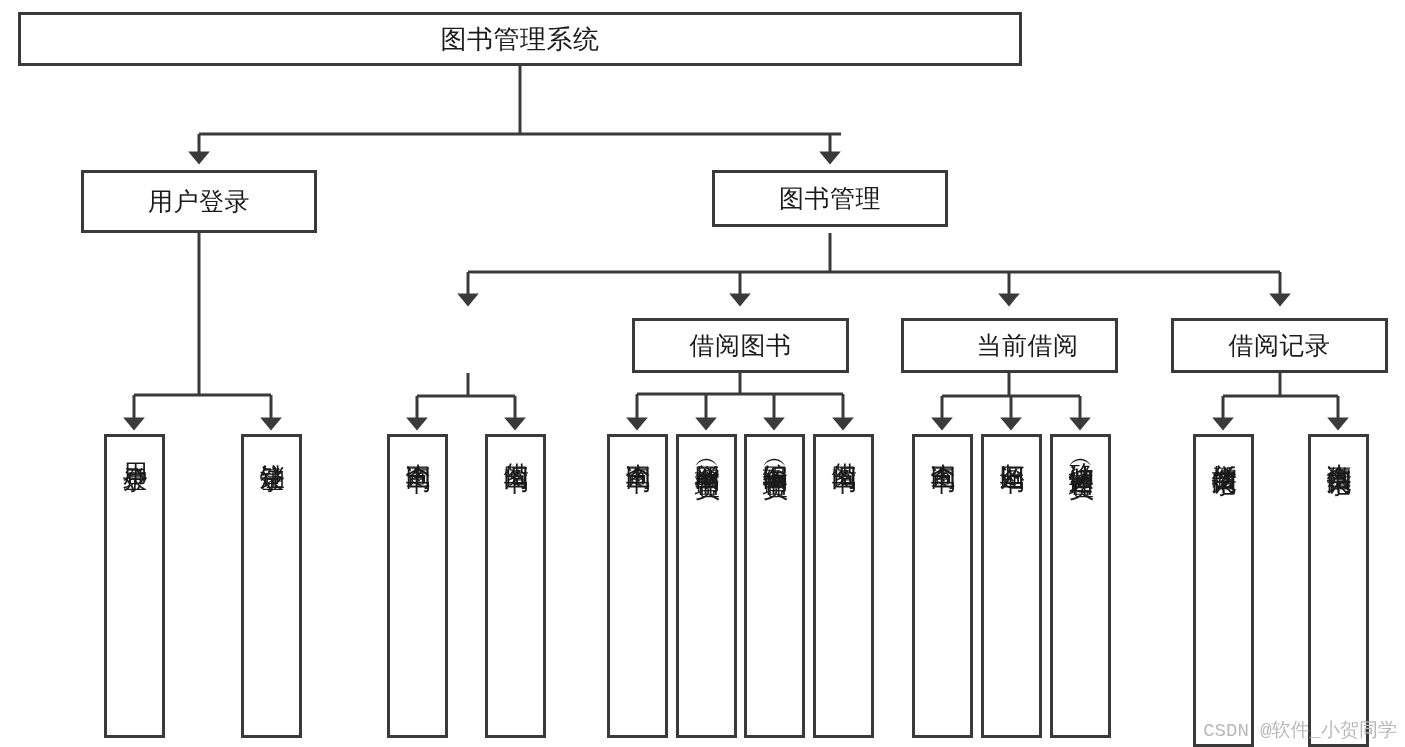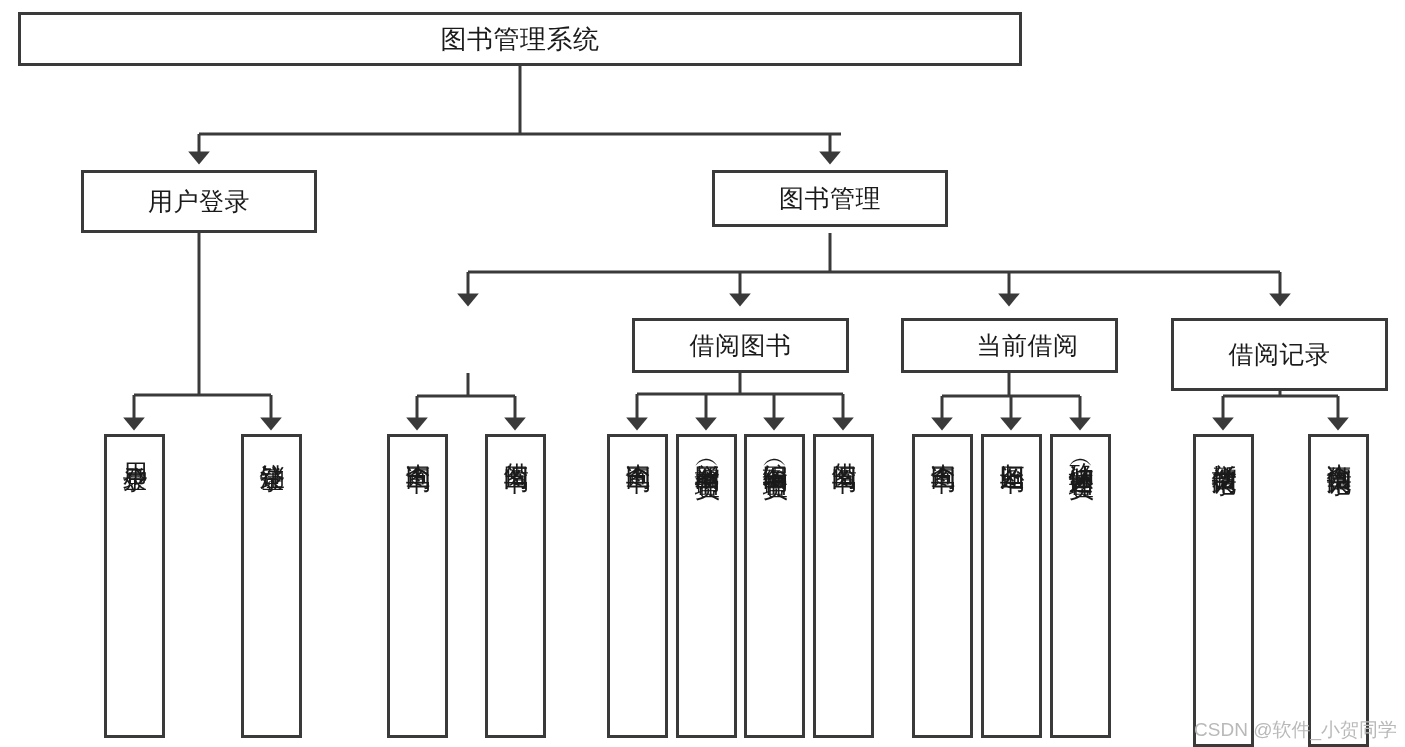--- a/index.html
+++ b/index.html
@@ -71,21 +71,21 @@
     font-size: 25px;
   }
   #watermark {
     position: absolute;
     right: 8px;
     bottom: 4px;
     font-size: 19px;
     color: #b9b9b9;
     z-index: 5;
     white-space: nowrap;
-    font-family: Liberation Sans, sans-serif;
+    font-family: Liberation Mono, monospace;
   }
 </style>
 </head>
 <body>
 
 <div id="diagram-root">
 
   <svg id="connector-layer" viewBox="0 0 1405 747" width="1405" height="747" xmlns="http://www.w3.org/2000/svg">
     <defs>
       <marker id="arrowhead" markerWidth="9" markerHeight="9" refX="2.2" refY="4" orient="auto" markerUnits="strokeWidth">
@@ -150,21 +150,21 @@
 
 
   <div class="node horiz" style="left:632px; top:318px; width:217px; height:55px;">
     <span class="node-label">借阅图书</span>
   </div>
 
   <div class="node horiz" style="left:901px; top:318px; width:217px; height:55px;padding-left:36px;">
     <span class="node-label">当前借阅</span>
   </div>
 
-  <div class="node horiz" style="left:1171px; top:318px; width:217px; height:73px;">
+  <div class="node horiz" style="left:1171px; top:318px; width:217px; height:55px;">
     <span class="node-label">借阅记录</span>
   </div>
 
   <div class="node vert" style="left:104px; top:434px; width:61px; height:304px;">
     <span class="node-label">用户登录</span>
   </div>
 
   <div class="node vert" style="left:241px; top:434px; width:61px; height:304px;">
     <span class="node-label">注销登录</span>
   </div>

